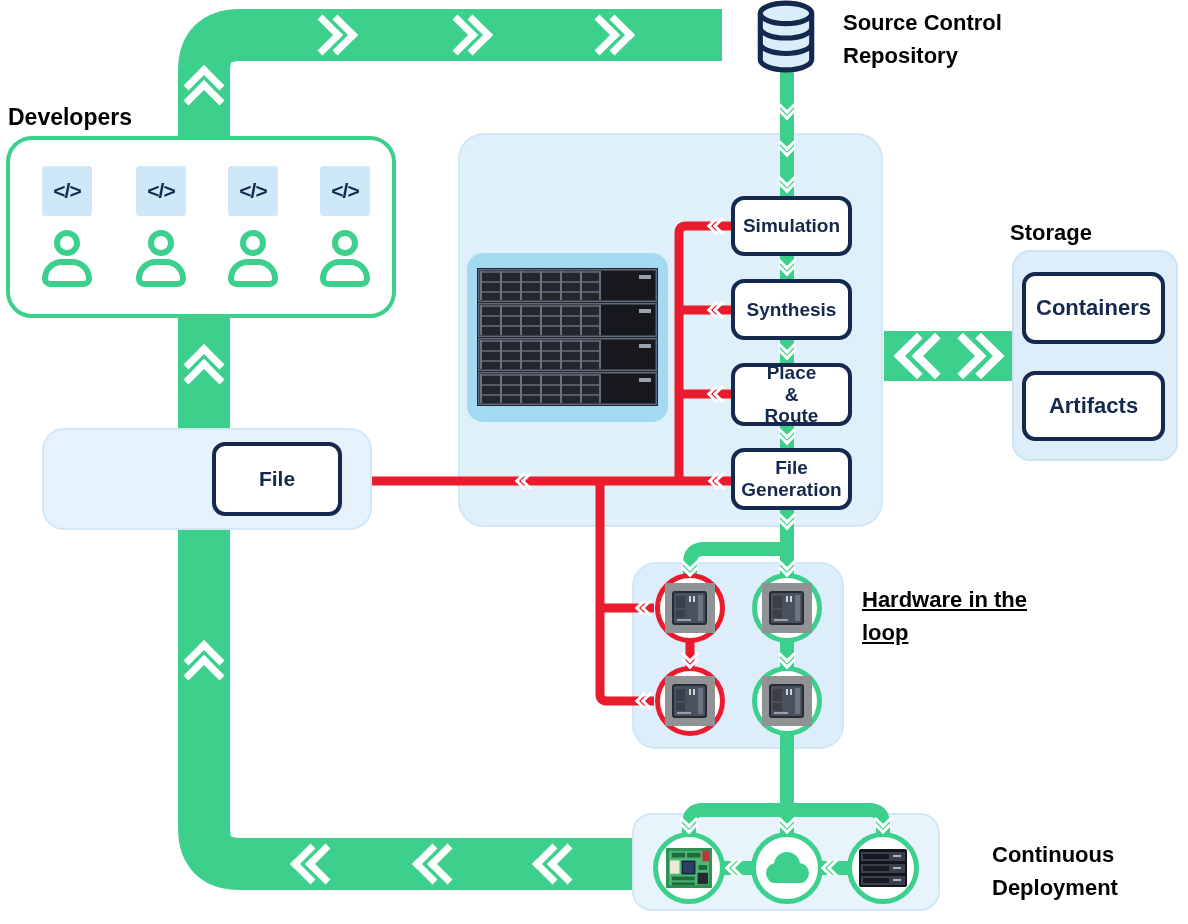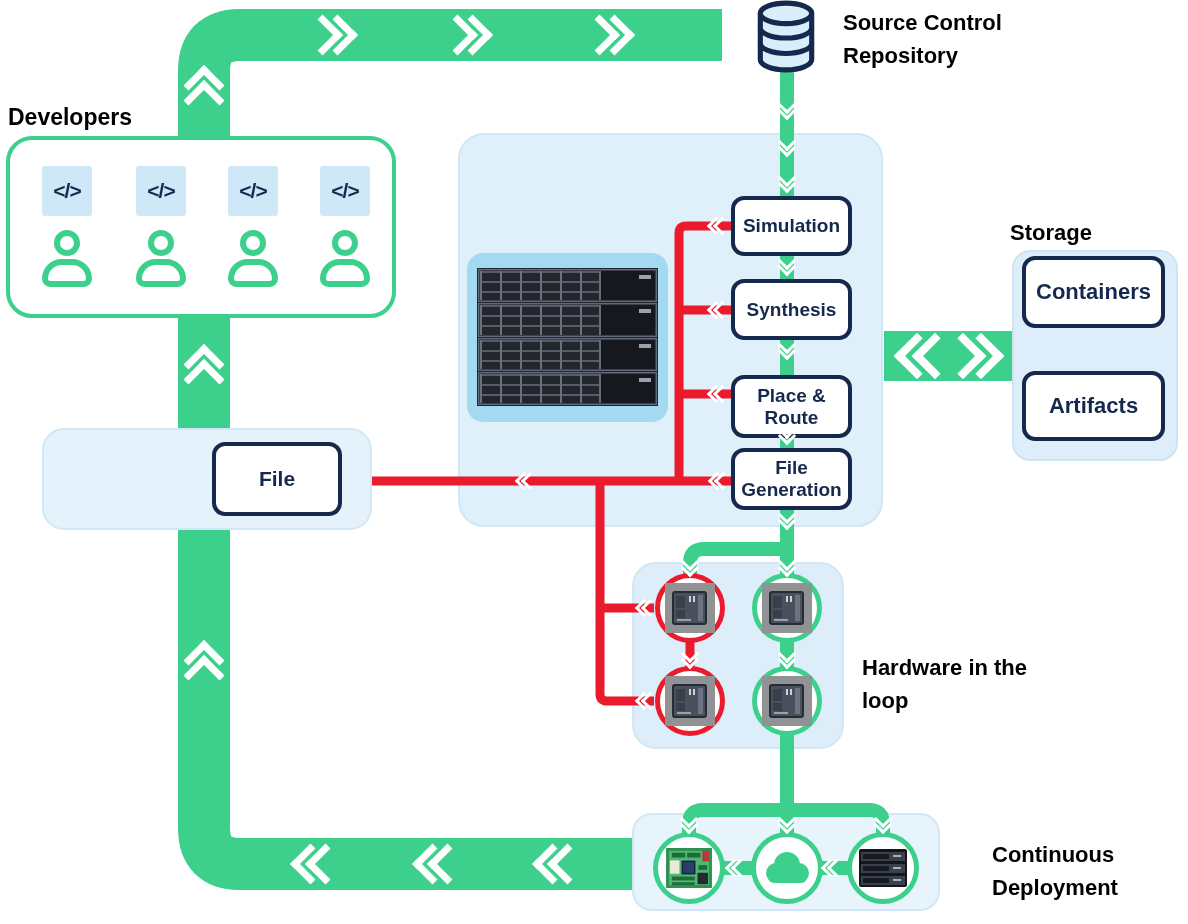--- a/index.html
+++ b/index.html
@@ -119,21 +119,21 @@
       <path d="M8,13 V58 a25,10 0 0 0 50,0 V13" fill="#d9edfa" stroke="#14294d" stroke-width="5"></path>
       <ellipse cx="33" cy="13" rx="25" ry="10" fill="#d9edfa" stroke="#14294d" stroke-width="5"></ellipse>
       <path d="M8,27 a25,10 0 0 0 50,0" fill="none" stroke="#14294d" stroke-width="5"></path>
       <path d="M8,42 a25,10 0 0 0 50,0" fill="none" stroke="#14294d" stroke-width="5"></path>
     </svg>
   </div>
   <div class="sec-label" style="left:843px;top:6px;width:175px;">Source Control Repository</div>
 
   <div class="wbox" style="left:731px;top:196px;width:121px;height:60px;font-size:19px;">Simulation</div>
   <div class="wbox" style="left:731px;top:279px;width:121px;height:61px;font-size:19px;">Synthesis</div>
-  <div class="wbox" style="left:731px;top:363px;width:121px;height:63px;font-size:19px;padding:0 14px;margin-top:12px;">Place &amp; Route</div>
+  <div class="wbox" style="left:731px;top:363px;width:121px;height:63px;font-size:19px;padding:0 25px;">Place &amp; Route</div>
   <div class="wbox" style="left:731px;top:448px;width:121px;height:62px;font-size:19px;padding:0 6px;">File Generation</div>
 
   <div class="rack-wrap">
     <div class="rack">
       <div class="srv-unit">
           <div class="srv-bays"></div>
           <div class="srv-panel"></div>
         </div>
       <div class="srv-unit">
           <div class="srv-bays"></div>
@@ -144,26 +144,26 @@
           <div class="srv-panel"></div>
         </div>
       <div class="srv-unit">
           <div class="srv-bays"></div>
           <div class="srv-panel"></div>
         </div>
     </div>
   </div>
 
   <div class="sec-label" style="left:1010px;top:216px;">Storage</div>
-  <div class="wbox" style="left:1022px;top:256px;width:143px;height:72px;font-size:22px;">Containers</div>
+  <div class="wbox" style="left:1022px;top:272px;width:143px;height:72px;font-size:22px;">Containers</div>
   <div class="wbox" style="left:1022px;top:371px;width:143px;height:70px;font-size:22px;text-align:center;">Artifacts</div>
 
   <div class="wbox" style="left:212px;top:442px;width:130px;height:74px;font-size:21px;">File</div>
 
-  <div class="sec-label" style="left:862px;top:651px;width:175px;">Hardware in the loop</div>
+  <div class="sec-label" style="left:862px;top:583px;width:175px;text-decoration:underline;">Hardware in the loop</div>
 
   <div class="circ red" style="left:655px;top:573px;width:70px;height:70px;">
     <svg viewBox="0 0 50 50" width="50" height="50">
         <rect width="50" height="50" fill="#909294"></rect>
         <rect x="8" y="9" width="33" height="32" rx="2" fill="#4a515c" stroke="#262c35" stroke-width="2"></rect>
         <rect x="11" y="13" width="9" height="12" fill="#39404b"></rect>
         <rect x="11" y="27" width="9" height="8" fill="#39404b"></rect>
         <rect x="33" y="12" width="5" height="26" fill="#6b7482"></rect>
         <rect x="24" y="13" width="2" height="6" fill="#cfd3d8"></rect>
         <rect x="28" y="13" width="2" height="6" fill="#cfd3d8"></rect>

